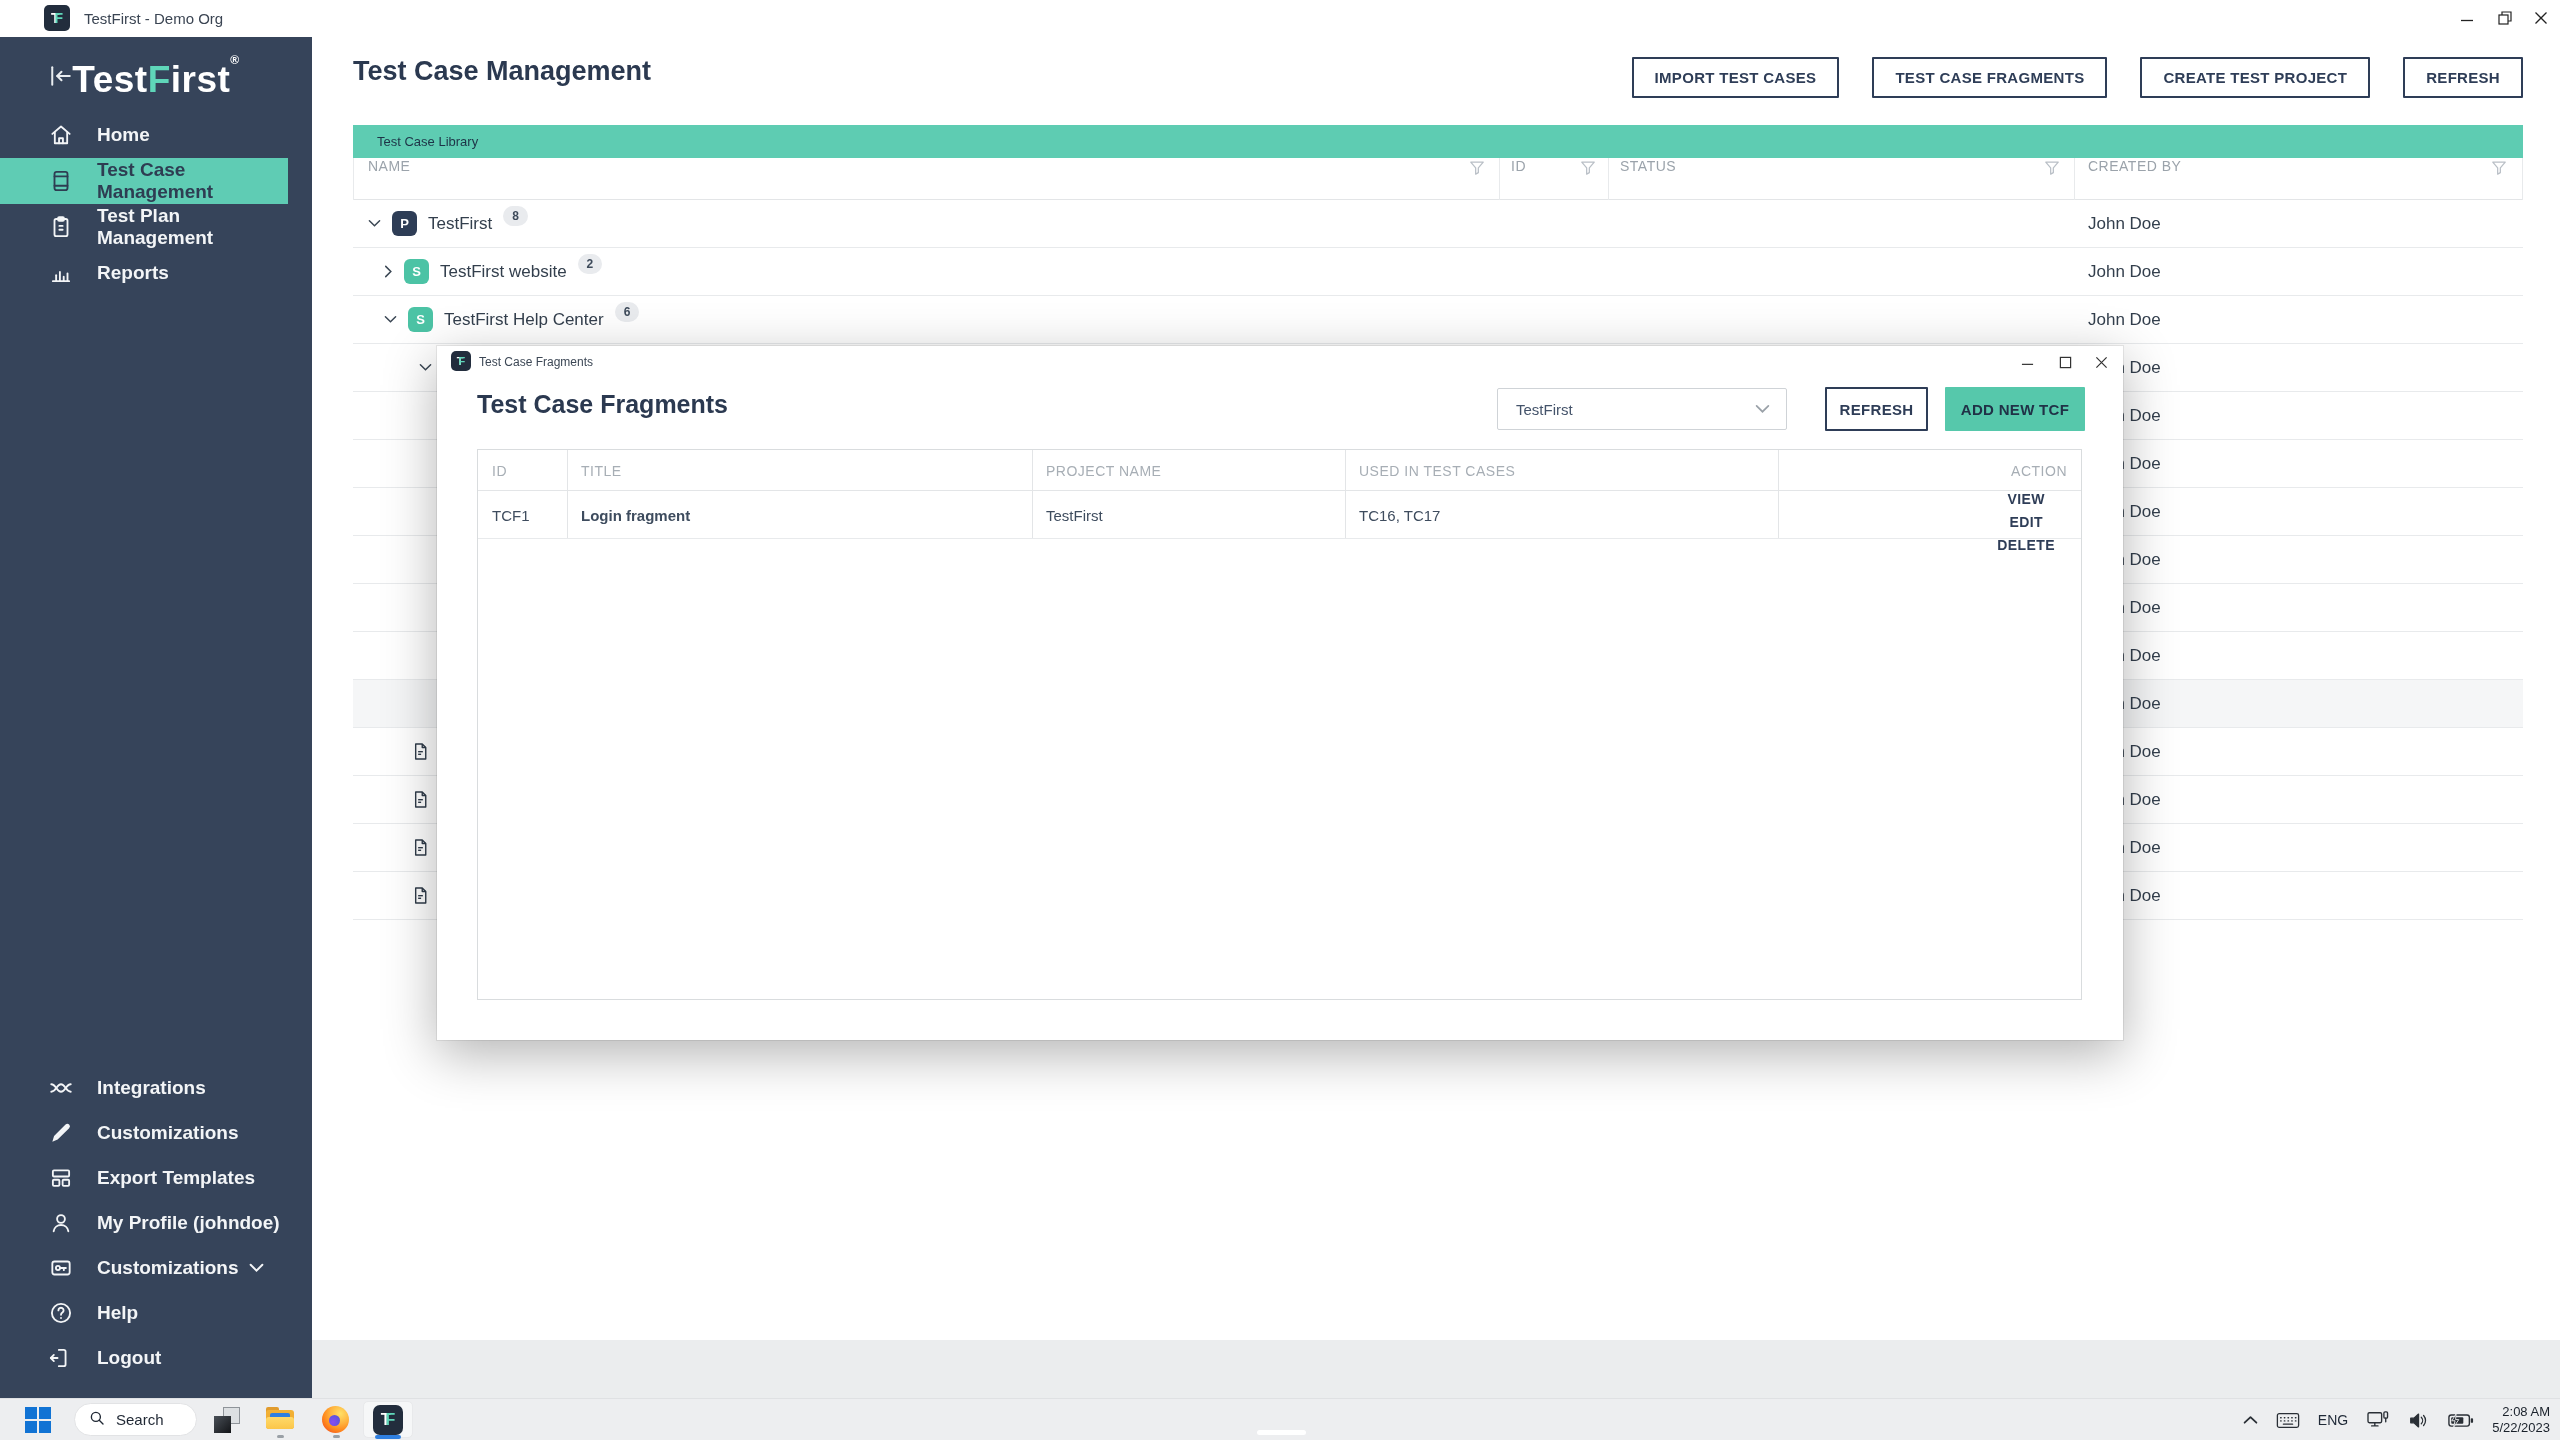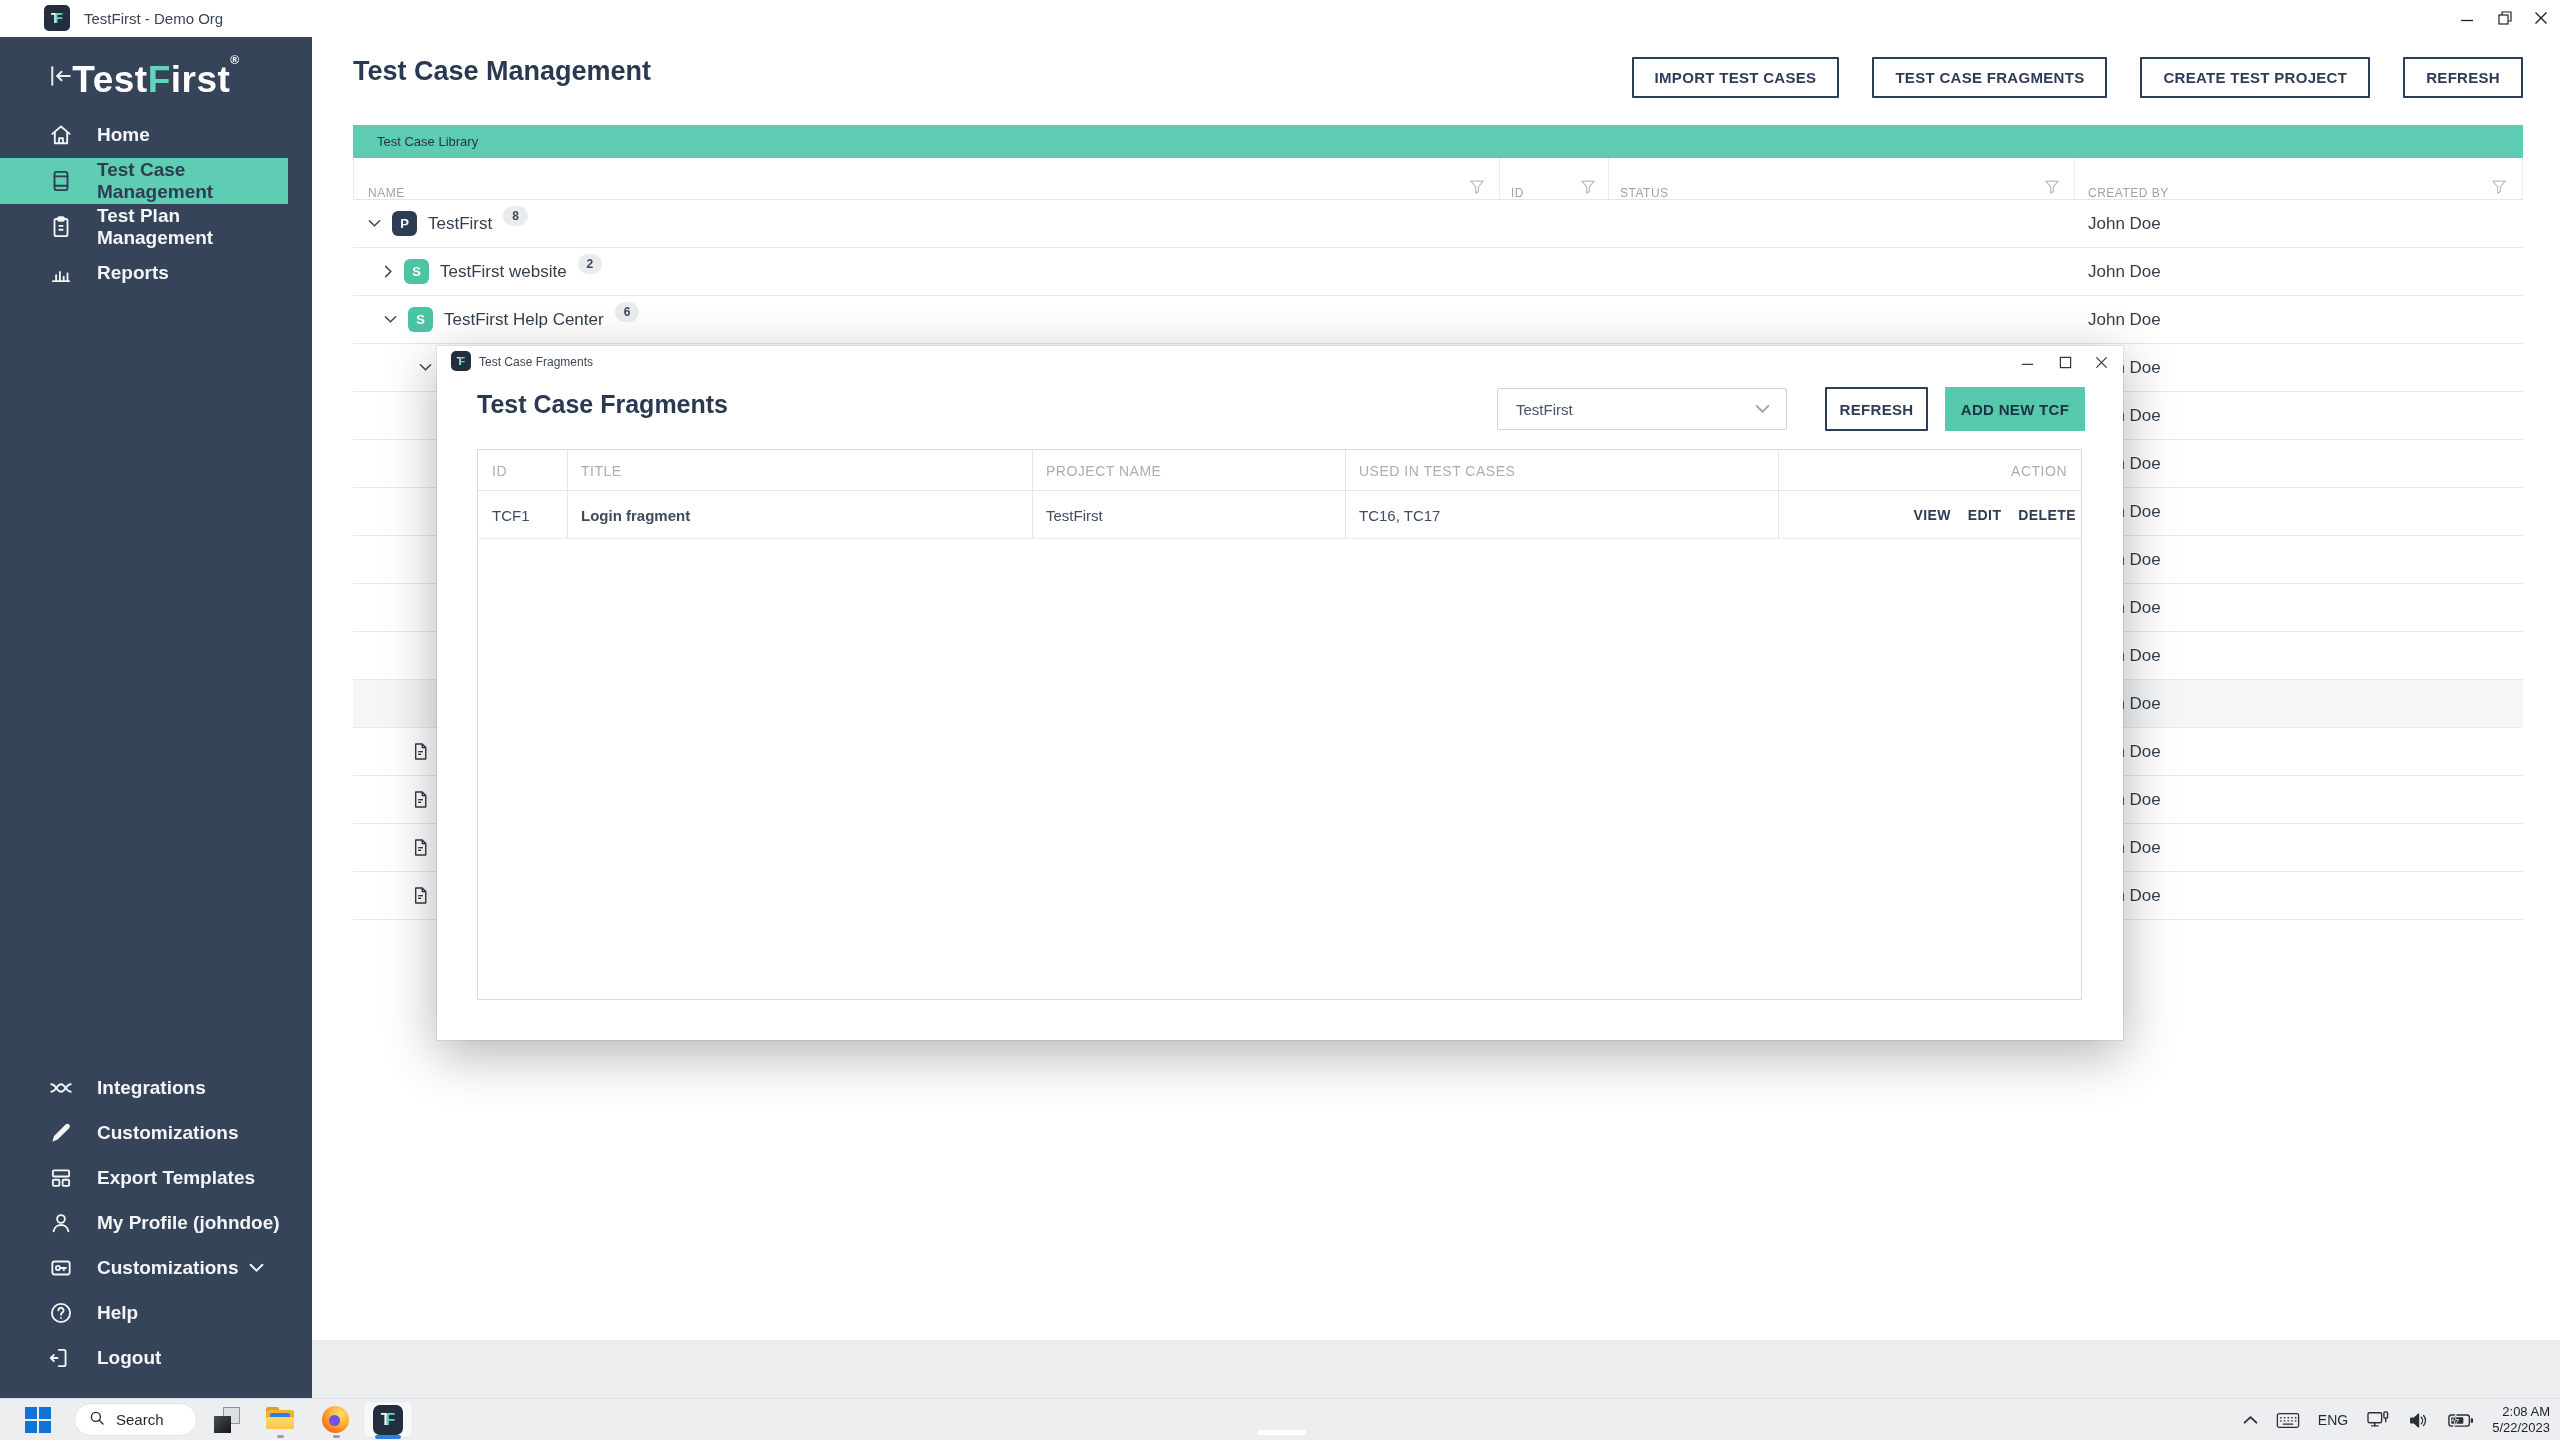--- a/index.html
+++ b/index.html
@@ -38,22 +38,22 @@
   .top-btns{position:absolute;right:37px;top:57px;display:flex;gap:33px;}
   .btn-outline{height:41px;border:2px solid #2e3d57;color:#2e3d57;font-size:15px;font-weight:bold;
                letter-spacing:.3px;display:flex;align-items:center;justify-content:center;
                padding:0 21px;background:#ffffff;border-radius:1px;box-sizing:border-box;cursor:pointer;white-space:nowrap;}
 
   
   .library{position:absolute;left:353px;top:125px;width:2170px;height:795px;}
   .lib-bar{position:absolute;left:0;top:0;width:2170px;height:33px;background:#5eccb2;color:#1e3347;
            font-size:13px;display:flex;align-items:center;padding-left:24px;box-sizing:border-box;}
   .lib-head{position:absolute;left:0;top:33px;width:2170px;height:42px;border-bottom:1px solid #e3e5e7;box-sizing:border-box;}
-  .head-cell{position:absolute;top:0;height:42px;display:flex;align-items:flex-end;justify-content:space-between;
-             color:#9ba3ab;font-size:12px;letter-spacing:.5px;box-sizing:border-box;}
+  .head-cell{position:absolute;top:0;height:42px;display:flex;align-items:flex-start;justify-content:space-between;
+             color:#9ba3ab;font-size:14px;letter-spacing:.5px;box-sizing:border-box;}
   .vline{position:absolute;top:33px;height:762px;width:1px;background:#e8eaec;}
   .lib-rows{position:absolute;left:0;top:75px;width:2170px;}
   .lib-row{height:47px;border-bottom:1px solid #e8eaec;position:relative;background:#ffffff;cursor:pointer;}
   .lib-row.shaded{background:#f5f6f7;}
   .name-cell{height:100%;display:flex;align-items:center;gap:11px;}
   .tree-chev{display:flex;color:#3a4653;cursor:pointer;}
   .badge{width:25px;height:25px;border-radius:6px;color:#ffffff;font-size:13px;font-weight:bold;
          display:flex;align-items:center;justify-content:center;flex:0 0 auto;}
   .badge-P{background:#2e3d56;} .badge-S{background:#4cc3a5;}
   .row-name{font-size:17px;color:#333f4d;}
@@ -80,22 +80,22 @@
   .m-refresh{position:absolute;left:1388px;top:41px;width:103px;height:44px;}
   .m-add{position:absolute;left:1508px;top:41px;width:140px;height:44px;background:#56c8ab;color:#203247;
          font-weight:bold;font-size:15px;letter-spacing:.3px;display:flex;align-items:center;justify-content:center;
          cursor:pointer;border-radius:1px;}
   .m-table{position:absolute;left:40px;top:103px;width:1605px;height:551px;border:1px solid #d9dcde;box-sizing:border-box;}
   .mt-head{position:absolute;top:0;left:0;width:100%;height:41px;border-bottom:1px solid #e3e5e7;box-sizing:border-box;}
   .mt-cell{position:absolute;top:0;height:41px;display:flex;align-items:center;font-size:14px;color:#a7aeb5;letter-spacing:.5px;}
   .mt-v{position:absolute;top:0;width:1px;height:89px;background:#e3e5e7;}
   .mt-row{position:absolute;top:41px;left:0;width:100%;height:48px;border-bottom:1px solid #e8eaec;box-sizing:border-box;}
   .mt-val{position:absolute;top:0;height:48px;display:flex;align-items:center;font-size:15px;color:#3e4c5e;}
-  .actions{position:absolute;right:5px;top:0;height:48px;display:flex;gap:17px;align-items:center;
-           font-size:14px;font-weight:bold;color:#2e3d57;letter-spacing:.4px;}
+  .actions{position:absolute;right:26px;top:0;height:48px;display:flex;gap:7px;align-items:center;
+           font-size:14px;font-weight:bold;color:#2e3d57;letter-spacing:.4px;flex-direction:column;}
   .actions span{cursor:pointer;}
 
   
   .taskbar{position:absolute;left:0;top:1398px;width:2560px;height:42px;background:#edeef0;
            border-top:1px solid #dfe1e3;box-sizing:border-box;z-index:10;}
   .tb-item{position:absolute;cursor:pointer;}
   .winlogo{left:25px;top:8px;width:26px;height:26px;display:grid;grid-template-columns:12px 12px;
            grid-template-rows:12px 12px;gap:2px;}
   .winlogo div{background:#1173d4;}
   .search{left:74px;top:4px;width:123px;height:33px;background:#ffffff;border:1px solid #e2e3e5;border-radius:17px;

